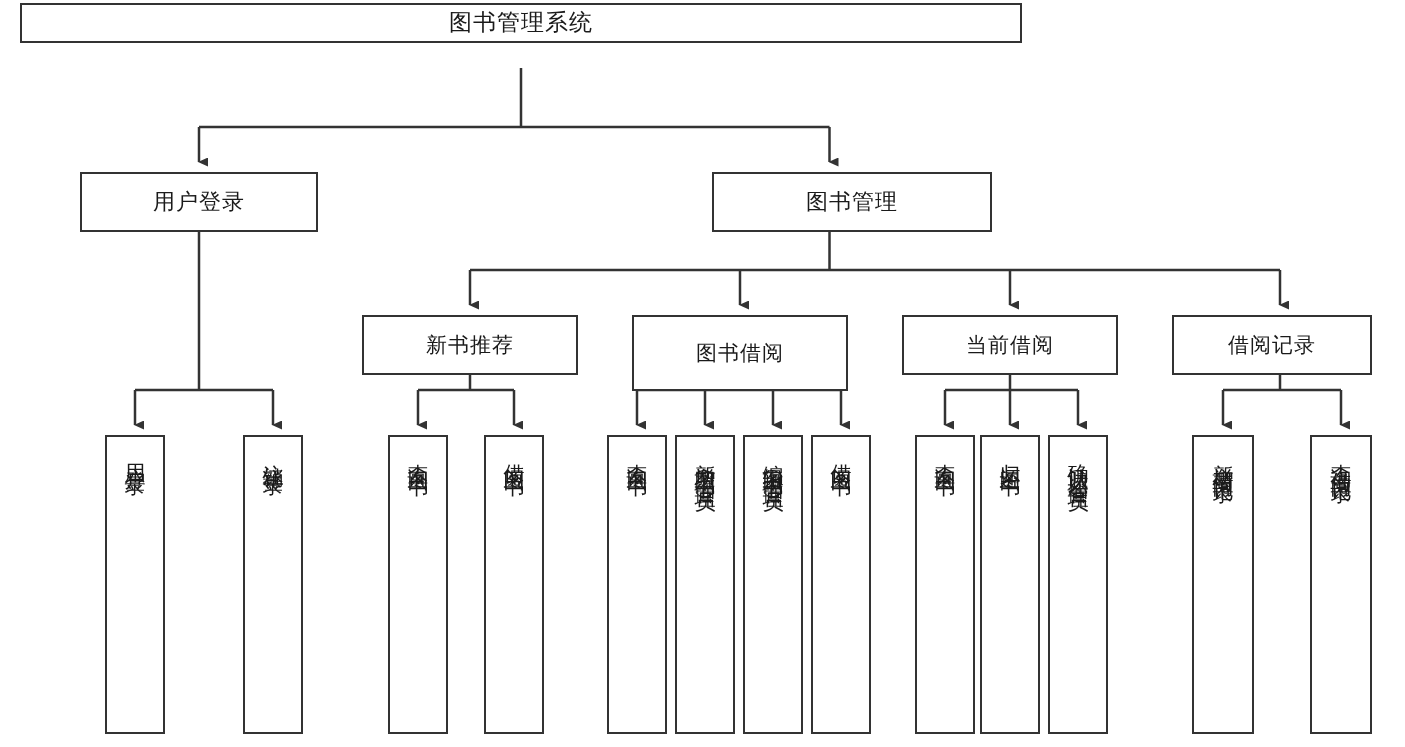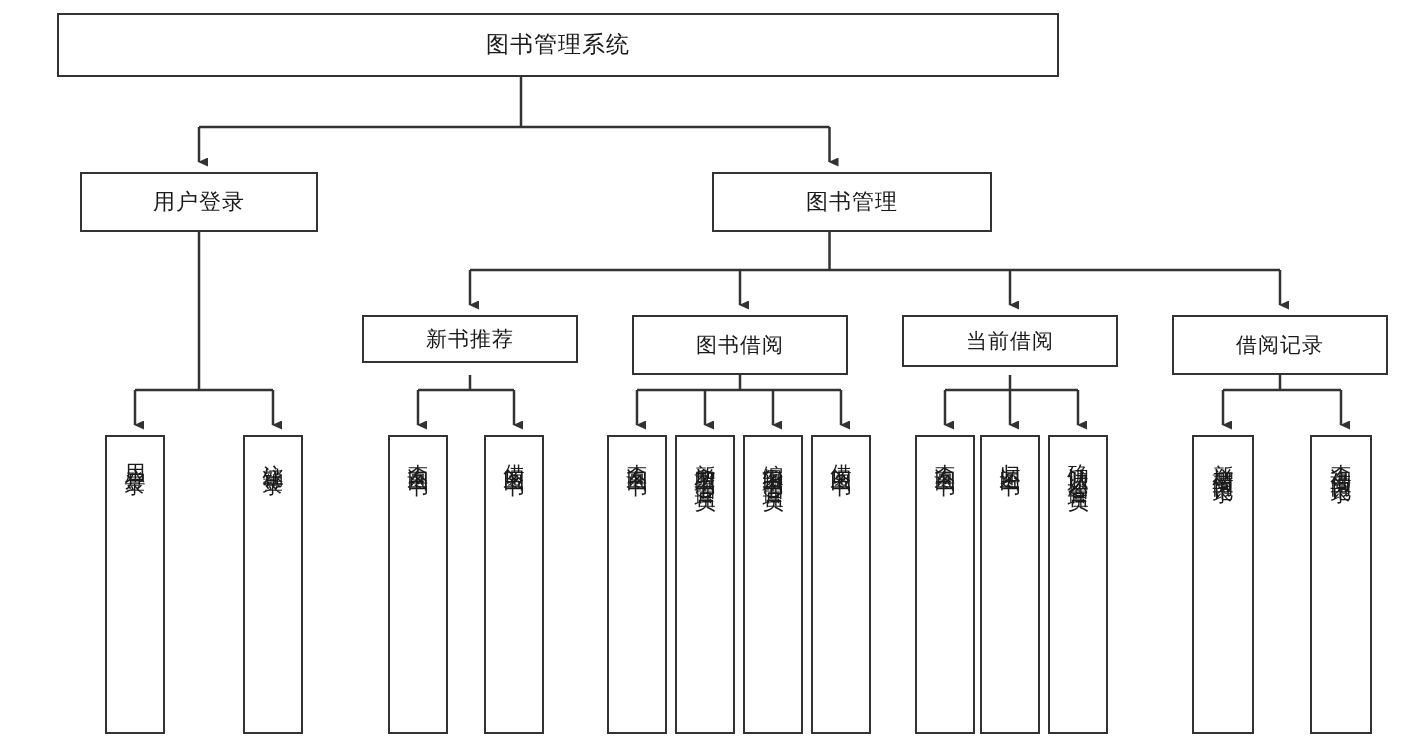--- a/index.html
+++ b/index.html
@@ -107,39 +107,39 @@
         <path d="M945,390 L945,425" stroke="#333333" stroke-width="2.5" fill="none" marker-end="url(#arrowhead)"></path>
         <path d="M1010,390 L1010,425" stroke="#333333" stroke-width="2.5" fill="none" marker-end="url(#arrowhead)"></path>
         <path d="M1078,390 L1078,425" stroke="#333333" stroke-width="2.5" fill="none" marker-end="url(#arrowhead)"></path>
         <path d="M1280,375 L1280,390 M1223,390 L1341,390" stroke="#333333" stroke-width="2.5" fill="none"></path>
         <path d="M1223,390 L1223,425" stroke="#333333" stroke-width="2.5" fill="none" marker-end="url(#arrowhead)"></path>
         <path d="M1341,390 L1341,425" stroke="#333333" stroke-width="2.5" fill="none" marker-end="url(#arrowhead)"></path>
       </g>
   </svg>
 
   <div id="node-layer">
-      <div class="node root" style="left: 20px; top: 13px; width: 1002px; height: 64px; margin-left: 37px;">
+      <div class="node root" style="left: 20px; top: 3px; width: 1002px; height: 40px;">
         <span class="label">图书管理系统</span>
       </div>
       <div class="node lvl2" style="left: 80px; top: 172px; width: 238px; height: 60px;">
         <span class="label">用户登录</span>
       </div>
       <div class="node lvl2" style="left: 712px; top: 172px; width: 280px; height: 60px;">
         <span class="label">图书管理</span>
       </div>
-      <div class="node lvl3" style="left: 362px; top: 315px; width: 216px; height: 48px;">
+      <div class="node lvl3" style="left: 362px; top: 315px; width: 216px; height: 60px;">
         <span class="label">新书推荐</span>
       </div>
-      <div class="node lvl3" style="left: 632px; top: 315px; width: 216px; height: 60px;">
+      <div class="node lvl3" style="left: 632px; top: 315px; width: 216px; height: 76px;">
         <span class="label">图书借阅</span>
       </div>
-      <div class="node lvl3" style="left: 902px; top: 315px; width: 216px; height: 52px;">
+      <div class="node lvl3" style="left: 902px; top: 315px; width: 216px; height: 60px;">
         <span class="label">当前借阅</span>
       </div>
-      <div class="node lvl3" style="left: 1172px; top: 315px; width: 216px; height: 60px;">
+      <div class="node lvl3" style="left: 1172px; top: 315px; width: 200px; height: 60px;">
         <span class="label">借阅记录</span>
       </div>
       <div class="node leaf" style="left: 105px; top: 435px; width: 60px; height: 299px;">
         <span class="label">用户登录</span>
       </div>
       <div class="node leaf" style="left: 243px; top: 435px; width: 60px; height: 299px;">
         <span class="label">注销登录</span>
       </div>
       <div class="node leaf" style="left: 388px; top: 435px; width: 60px; height: 299px;">
         <span class="label">查询图书</span>

